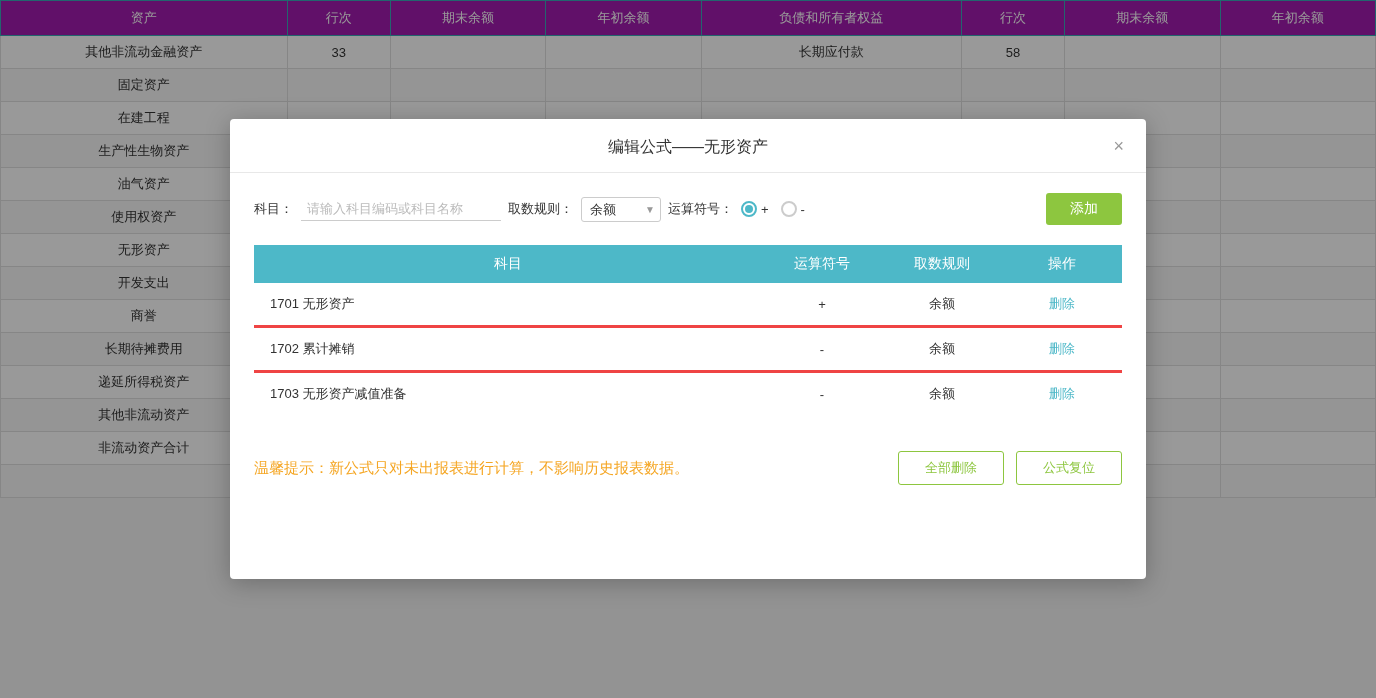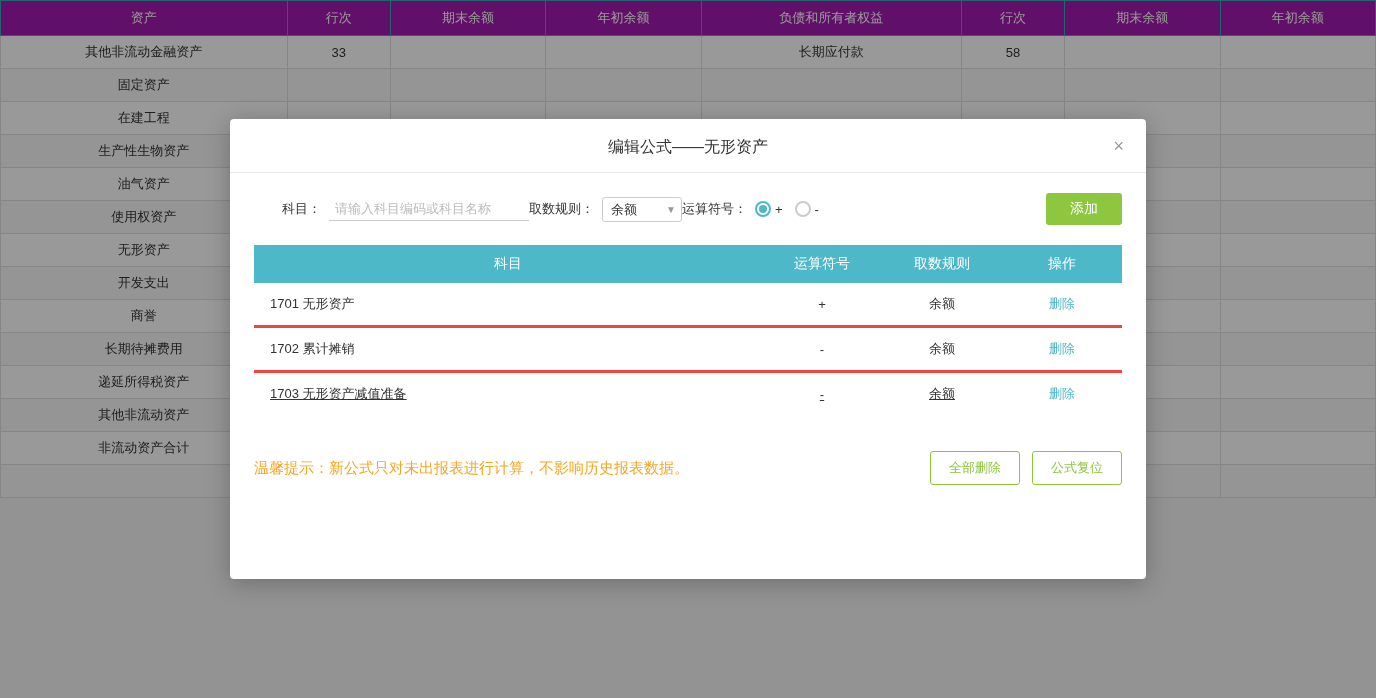--- a/index.html
+++ b/index.html
@@ -96,23 +96,22 @@
     }
 
     .modal-body {
       padding: 20px 24px;
     }
 
     
     .form-row {
       display: flex;
       align-items: center;
-      gap: 0;
+      gap: 7px;
       margin-bottom: 20px;
-      margin-left: 28px;
     }
 
     .form-group {
       display: flex;
       align-items: center;
       gap: 8px;
     }
 
     .form-label {
       color: #333;
@@ -239,21 +238,20 @@
     .data-table tbody tr td {
       padding: 12px 16px;
       text-align: center;
       border-bottom: 3px solid #ef4444;
       color: #333;
       font-size: 13px;
     }
 
     .data-table tbody tr:last-child td {
       border-bottom: none;
-      text-decoration: underline;
     }
 
     .data-table .td-left {
       text-align: left;
     }
 
     .btn-delete {
       color: #4db8c8;
       background: none;
       border: none;
@@ -277,21 +275,21 @@
     .footer-buttons {
       display: flex;
       gap: 12px;
     }
 
     .btn-outline {
       background: #fff;
       border: 1px solid #8dc63f;
       color: #8dc63f;
       border-radius: 3px;
-      padding: 7px 18px;
+      padding: 7px 26px;
       font-size: 13px;
       cursor: pointer;
     }
   </style>
 </head>
 <body>
 
 <div class="bg-table-wrapper">
 
   <table class="bg-table">

